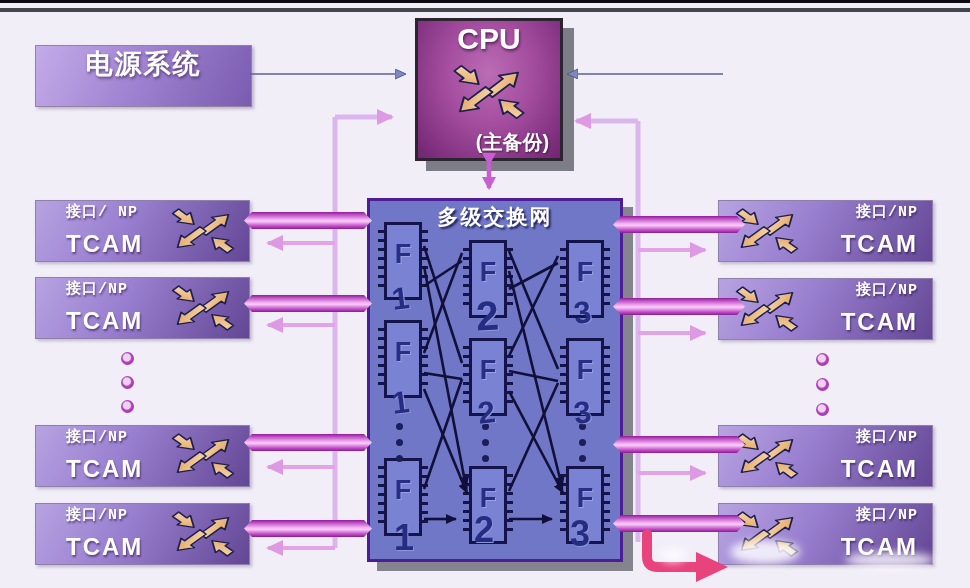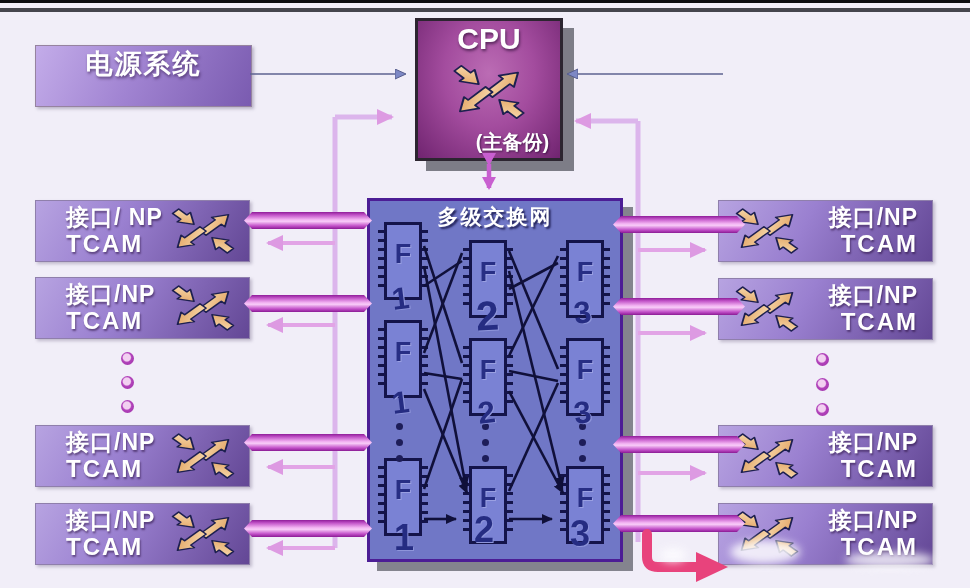--- a/index.html
+++ b/index.html
@@ -27,21 +27,21 @@
     font-size:30px;font-weight:bold;text-shadow:1px 2px 3px rgba(30,5,40,.6);}
   .cpu .s{position:absolute;bottom:2px;left:0;right:0;text-align:center;color:#fff;
     font-size:20px;font-weight:bold;text-shadow:1px 1px 2px rgba(30,5,40,.6);margin-left:47px;}
   .cpu .ic{position:absolute;left:50%;top:52%;transform:translate(-50%,-50%);}
 
   
   .card{position:absolute;width:213px;height:60px;z-index:20;
     background:linear-gradient(120deg,#b7a3e1 0%,#9a80d0 40%,#634795 100%);
     border:1px solid #8f7fab;box-shadow:2px 2px 3px rgba(120,110,140,.4);
     color:#fff;font-weight:bold;text-shadow:1px 2px 2px rgba(40,15,60,.55);}
-  .card .l1{position:absolute;top:1px;font-size:23px;letter-spacing:1px;}
+  .card .l1{position:absolute;top:1px;font-size:15px;letter-spacing:1px;font-family:Liberation Mono, monospace;}
   .card .l2{position:absolute;bottom:3px;font-size:24px;letter-spacing:2px;}
   .card.left .l1{left:30px;} .card.left .l2{left:30px;}
   .card.left .ic{position:absolute;right:10px;top:4px;}
   .card.right .l1{right:14px;} .card.right .l2{right:14px;}
   .card.right .ic{position:absolute;left:12px;top:4px;}
 
   .dot{position:absolute;width:13px;height:13px;border-radius:50%;z-index:20;
     background:radial-gradient(circle at 45% 42%,#f2d0f1 0%,#f2d0f1 34%,#b243bb 46%,#9a2ea4 100%);}
 
   

